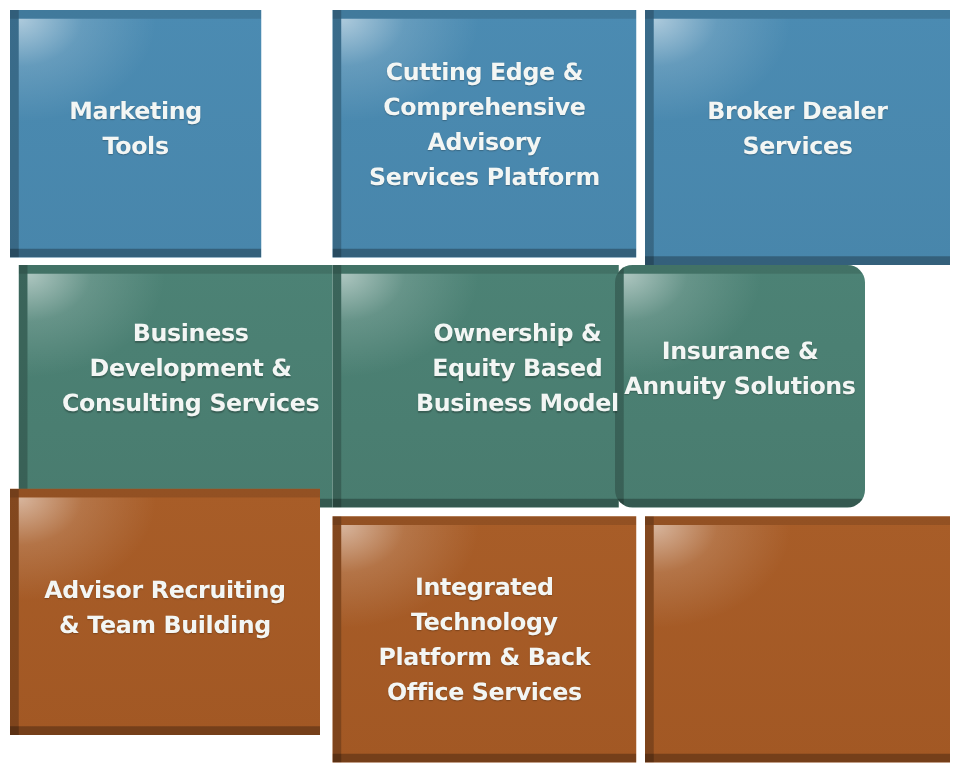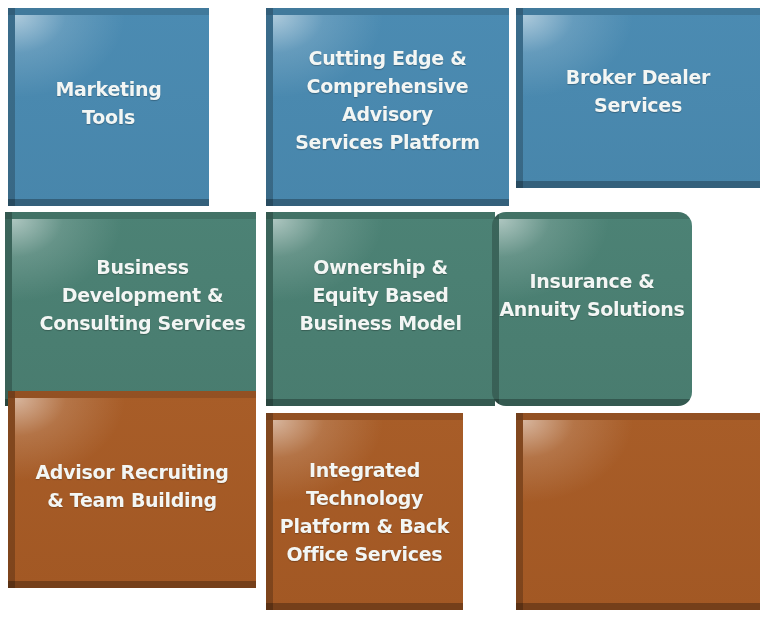--- a/index.html
+++ b/index.html
@@ -56,55 +56,55 @@
 Tools</span>
   </div>
   <div class="tile blue" style="left:266px; top:8px; width:243px; height:198px;">
     <div class="topedge"></div>
     <div class="gloss"></div>
     <span class="label" style="margin-bottom:14px;">Cutting Edge &amp;
 Comprehensive
 Advisory
 Services Platform</span>
   </div>
-  <div class="tile blue" style="left:516px; top:8px; width:244px; height:180px;">
+  <div class="tile blue" style="left:516px; top:8px; width:244px; height:204px;">
     <div class="topedge"></div>
     <div class="gloss"></div>
     <span class="label" style="margin-bottom:14px;">Broker Dealer
 Services</span>
   </div>
 
-  <div class="tile teal" style="left:5px; top:212px; width:251px; height:194px;padding-left:24px;">
+  <div class="tile teal" style="left:15px; top:212px; width:251px; height:194px;padding-left:24px;">
     <div class="topedge"></div>
     <div class="gloss"></div>
     <span class="label" style="margin-bottom:28px;">Business
 Development &amp;
 Consulting Services</span>
   </div>
-  <div class="tile teal" style="left:266px; top:212px; width:229px; height:194px;">
+  <div class="tile teal" style="left:266px; top:212px; width:229px; height:194px;justify-content:flex-end;">
     <div class="topedge"></div>
     <div class="gloss"></div>
     <span class="label" style="margin-bottom:28px;">Ownership &amp;
 Equity Based
 Business Model</span>
   </div>
   <div class="tile teal" style="left:492px; top:212px; width:200px; height:194px;border-radius:14px;">
     <div class="topedge"></div>
     <div class="gloss"></div>
     <span class="label" style="margin-bottom:28px;">Insurance &amp;
 Annuity Solutions</span>
   </div>
 
   <div class="tile orange" style="left:8px; top:391px; width:248px; height:197px;">
     <div class="topedge"></div>
     <div class="gloss"></div>
     <span class="label" style="margin-bottom:botom;margin-bottom:botm;margin-bottom:robot;margin-bottom:0px;margin-bottom:botom;margin-bottom:8px;">Advisor Recruiting
 &amp; Team Building</span>
   </div>
-  <div class="tile orange" style="left:266px; top:413px; width:197px; height:197px;">
+  <div class="tile orange" style="left:266px; top:413px; width:243px; height:197px;">
     <div class="topedge"></div>
     <div class="gloss"></div>
     <span class="label" style="margin-bottom:0px;">Integrated
 Technology
 Platform &amp; Back
 Office Services</span>
   </div>
   <div class="tile orange" style="left:516px; top:413px; width:244px; height:197px;">
     <div class="topedge"></div>
     <div class="gloss"></div>

